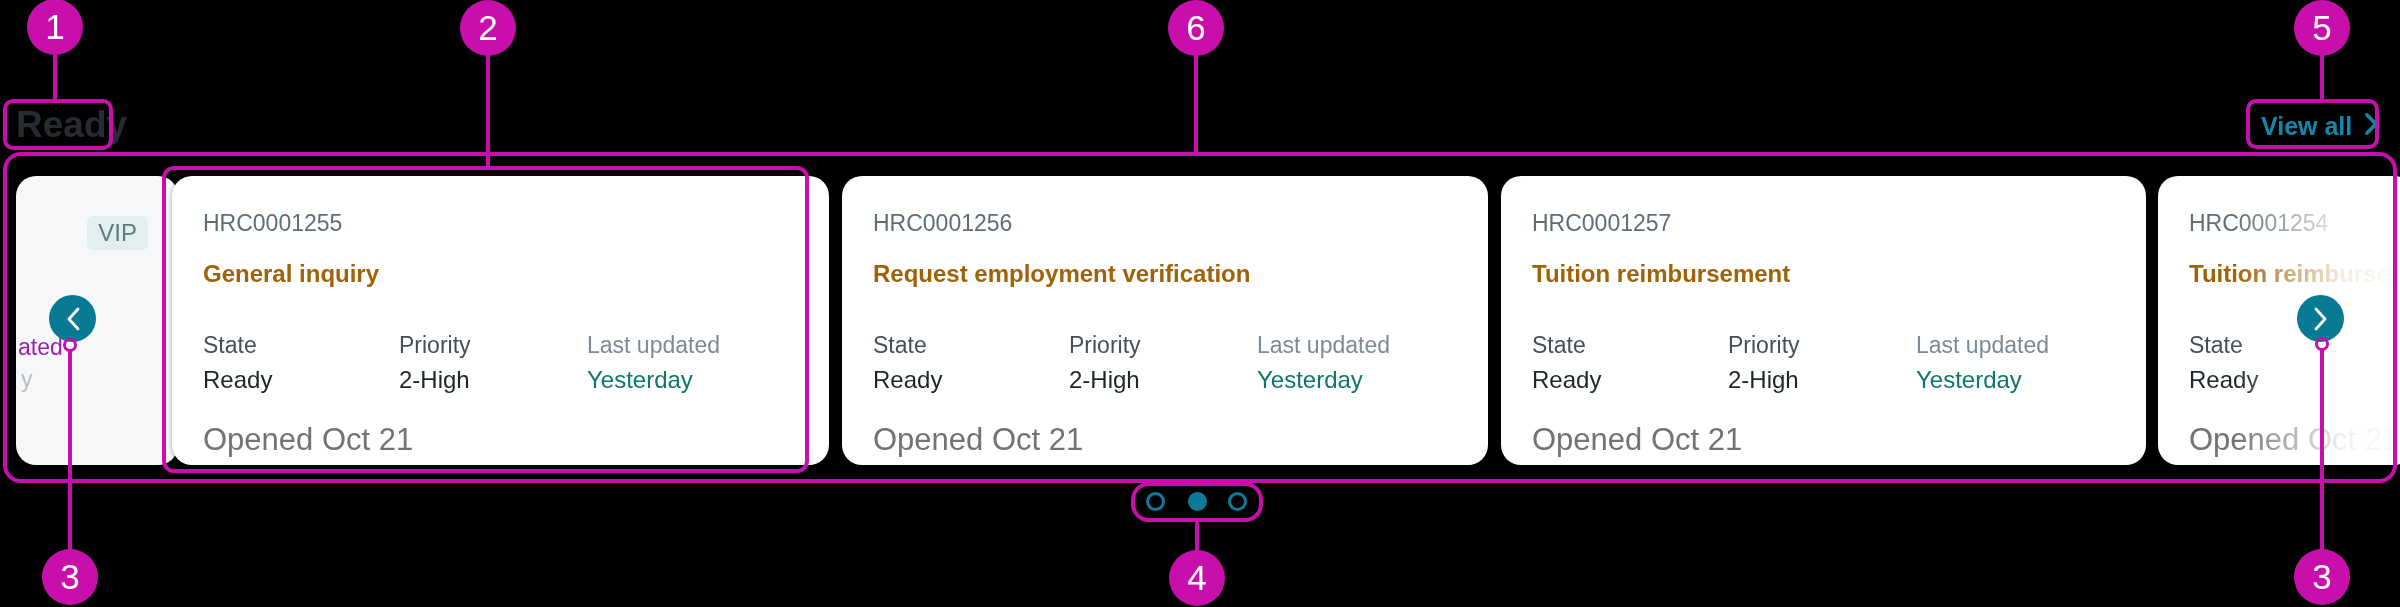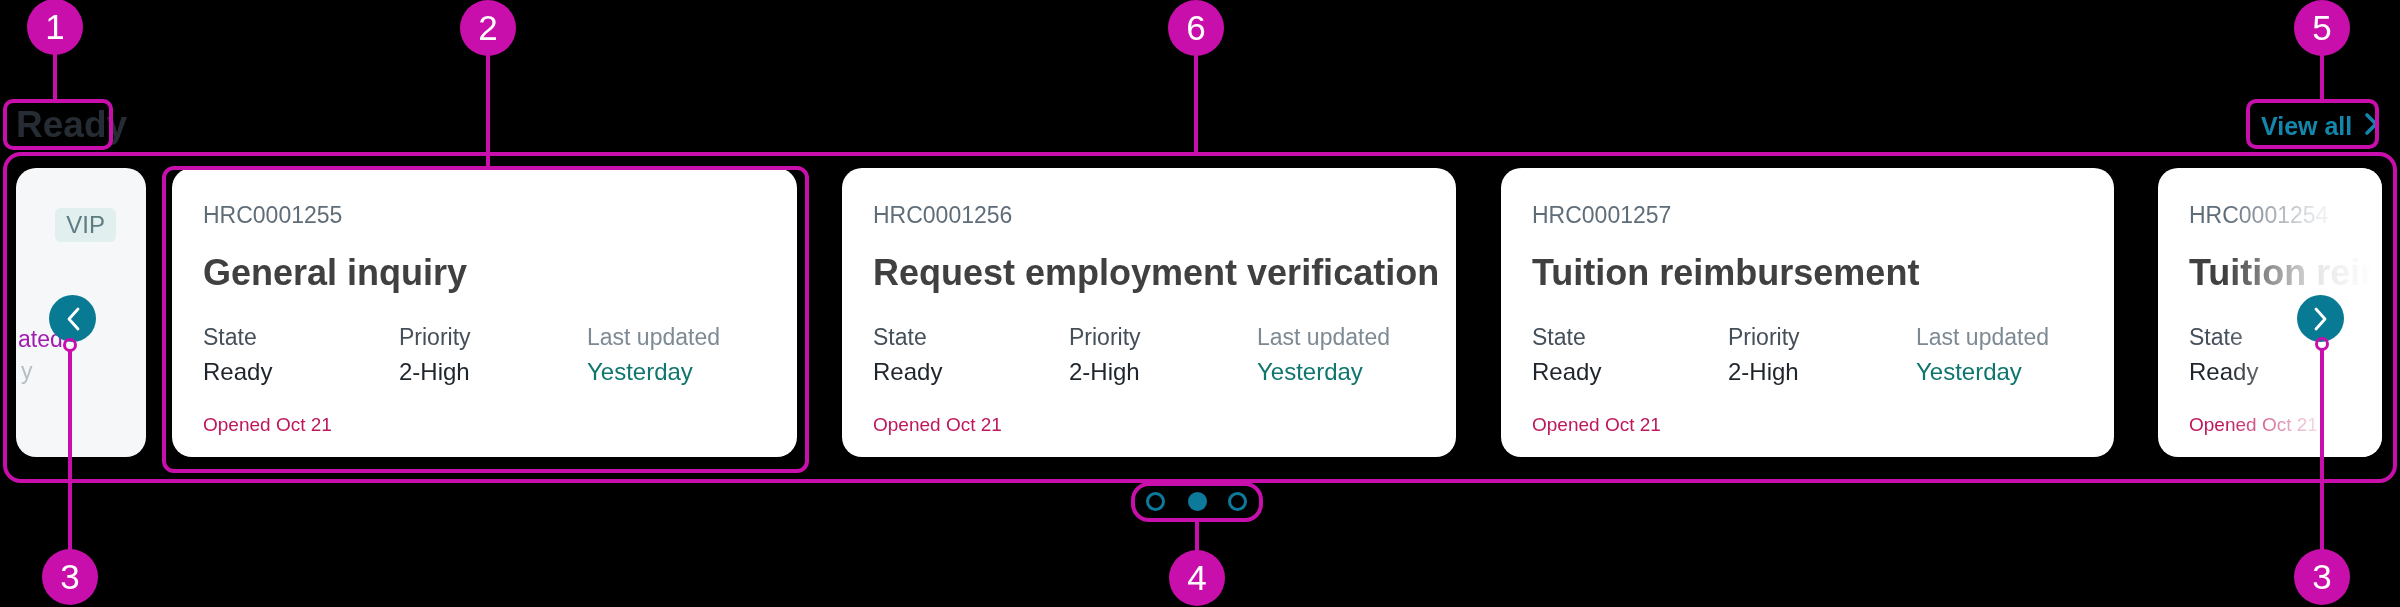--- a/index.html
+++ b/index.html
@@ -22,30 +22,30 @@
   .ann-box{position:absolute;border:4px solid var(--magenta);border-radius:12px;
     box-sizing:border-box;z-index:30;pointer-events:none;}
   .ann-ring{position:absolute;width:14px;height:14px;border:3px solid var(--magenta);
     border-radius:50%;box-sizing:border-box;z-index:41;}
   
   .page-title{position:absolute;left:16px;top:104px;font-size:37px;font-weight:bold;
     color:#262c33;z-index:5;}
   .view-all{position:absolute;left:2261px;top:112px;display:flex;align-items:flex-start;
     gap:12px;color:var(--teal-link);font-size:25px;font-weight:bold;cursor:pointer;z-index:5;}
   
-  .card{position:absolute;top:168px;height:289px;background:#fff;border-radius:20px;
-    box-shadow:0 1px 4px rgba(0,0,0,.35);z-index:10;overflow:hidden;}
+  .card{position:absolute;top:176px;height:289px;background:#fff;border-radius:20px;
+    box-shadow:0 1px 4px rgba(0,0,0,.35);z-index:10;overflow:hidden;padding-left:32px;}
   .card-num{position:absolute;left:31px;top:34px;font-size:23px;color:#5f6d79;white-space:nowrap;}
-  .card-title{position:absolute;left:31px;top:84px;font-size:36px;font-weight:bold;
-    color:#404040;white-space:nowrap;text-align:center;}
+  .card-title{position:absolute;left:31px;top:84px;font-size:24px;font-weight:bold;
+    color:#a16207;white-space:nowrap;text-align:center;}
   .fld-label{position:absolute;top:156px;font-size:23px;color:#454f5a;white-space:nowrap;text-align:center;}
   .fld-label.muted{color:#7d8a94;}
   .fld-value{position:absolute;top:190px;font-size:24px;color:#1e252c;white-space:nowrap;}
   .fld-value.muted{color:#0f766e;}
-  .card-opened{position:absolute;left:31px;top:246px;font-size:19px;color:#be185d;white-space:nowrap;}
+  .card-opened{position:absolute;left:31px;top:246px;font-size:31px;color:#737373;white-space:nowrap;}
   .col1{left:31px}.col2{left:227px}.col3{left:415px}
   
   .card.peek-left{left:16px;width:130px;background:#f6f7f8;}
   .vip-badge{position:absolute;right:30px;top:40px;background:#e1efee;color:#5d7d82;
     font-size:24px;padding:3px 11px;border-radius:6px;}
   .peek-t1{position:absolute;left:2px;top:158px;font-size:23px;color:#a21caf;}
   .peek-t2{position:absolute;left:5px;top:190px;font-size:23px;color:#b6bec4;}
   
   .fade-overlay{position:absolute;inset:0;border-radius:inherit;z-index:3;pointer-events:none;
     background:linear-gradient(90deg,rgba(255,255,255,0) 30%,rgba(255,255,255,.88) 72%,#fff 96%);}

